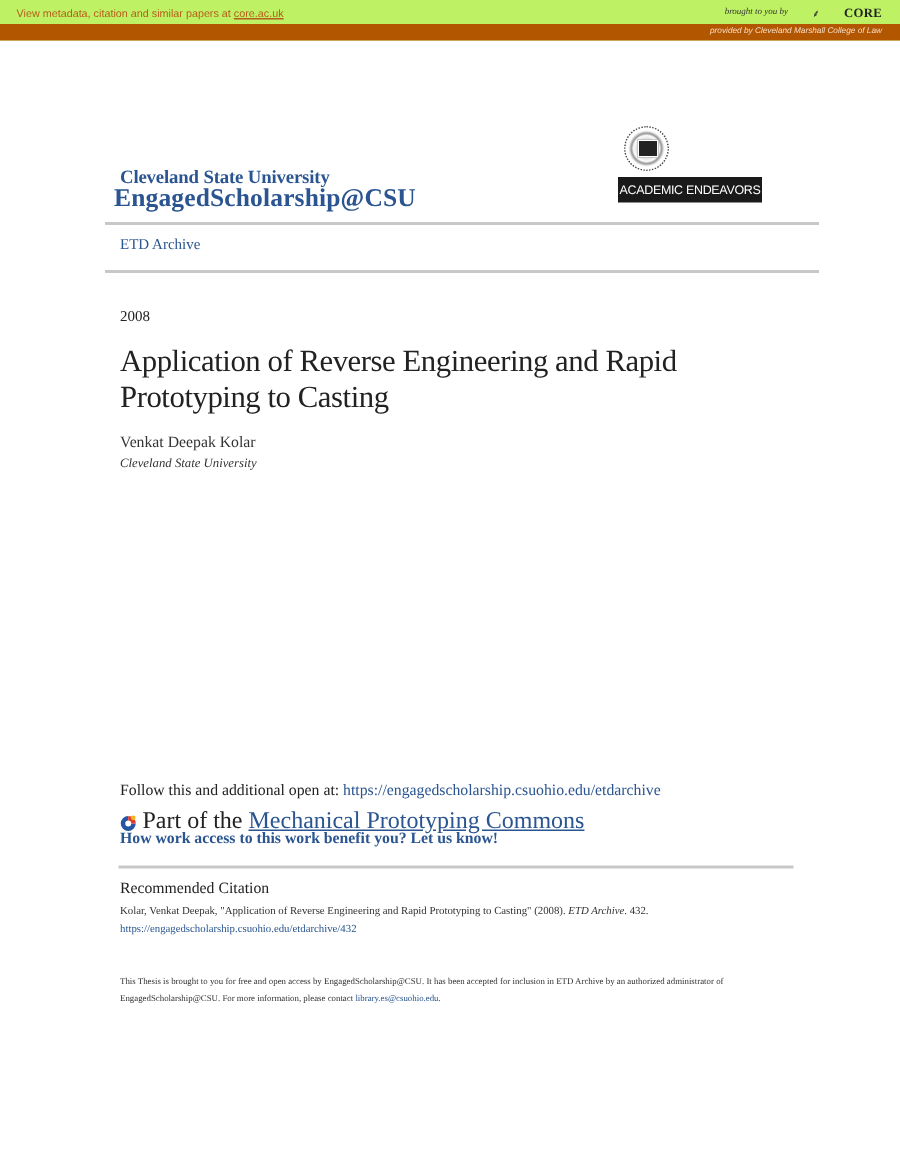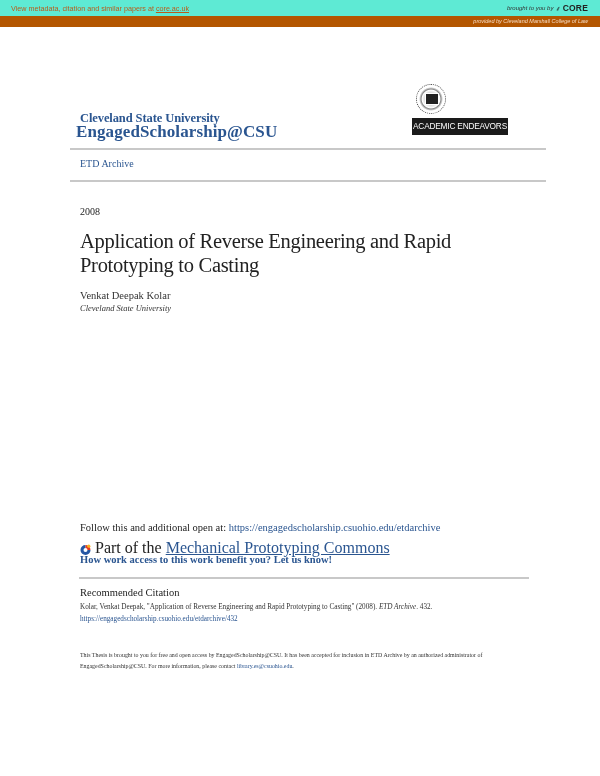--- a/index.html
+++ b/index.html
@@ -1,22 +1,22 @@
 <!DOCTYPE html>
 <html><head>
 <meta charset="utf-8">
 <style>
   * { margin:0; padding:0; box-sizing:border-box; }
   html, body { width:600px; height:776px; background:#ffffff; overflow:hidden; }
   body { position:relative; font-family:"Liberation Serif","DejaVu Serif",serif; color:#222; }
 
-  .core-top { position:absolute; left:0; top:0; width:600px; height:27px; background:#5eead4; }
+  .core-top { position:absolute; left:0; top:0; width:600px; height:27px; background:#bef264; }
   .core-meta { position:absolute; left:11px; top:4px; font-family:"Liberation Sans",sans-serif; font-size:7.2px; color:#b85c1b; letter-spacing:0; }
   .core-meta a { color:#b85c1b; text-decoration:underline; }
-  .core-brought { position:absolute; right:12px; top:3px; font-family:Liberation Sans, sans-serif; font-size:6px; font-style:italic; color:#333; display:flex; align-items:center; gap:2px; }
+  .core-brought { position:absolute; right:12px; top:3px; font-family:Liberation Serif, serif; font-size:6px; font-style:italic; color:#333; display:flex; align-items:center; gap:16px; }
   .core-logo { font-style:normal; font-weight:bold; font-size:8.5px; color:#222; letter-spacing:0.2px; }
   .core-glyph { font-style:normal; font-size:7px; color:#222; }
   .core-bar { position:absolute; left:0; top:16px; width:600px; height:11px; background:#b35600; }
   .core-provided { position:absolute; right:12px; top:17.5px; font-family:"Liberation Sans",sans-serif; font-size:5.5px; font-style:italic; color:#f5dcc4; }
 
   .univ { position:absolute; left:80px; top:111px; font-size:12.5px; font-weight:bold; color:#2a5590; letter-spacing:-0.1px; }
   .es { position:absolute; left:76px; top:122px; font-size:17px; font-weight:bold; color:#2a5590; letter-spacing:0.1px; }
 
   .msl { position:absolute; left:412px; top:84px; width:118px; height:52px; }
   .msl-seal { position:absolute; left:4px; top:0; width:30px; height:30px; border-radius:50%; border:1.5px dotted #444; background:radial-gradient(circle,#fff 30%,#ddd 31%,#fff 45%,#888 50%,#fff 60%); }

